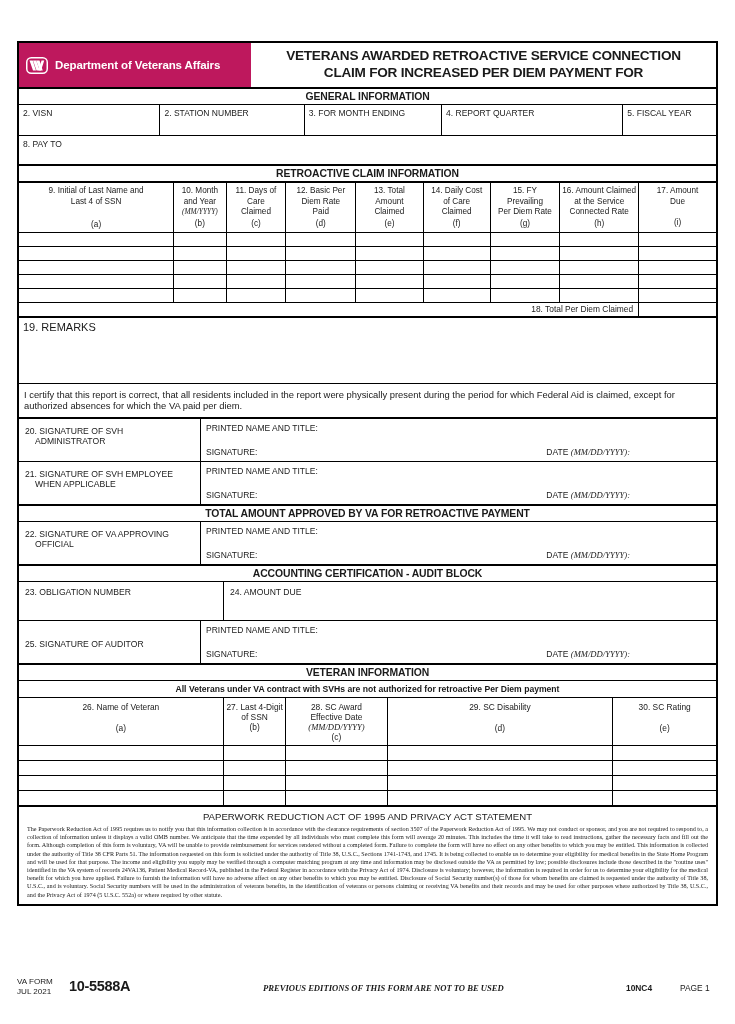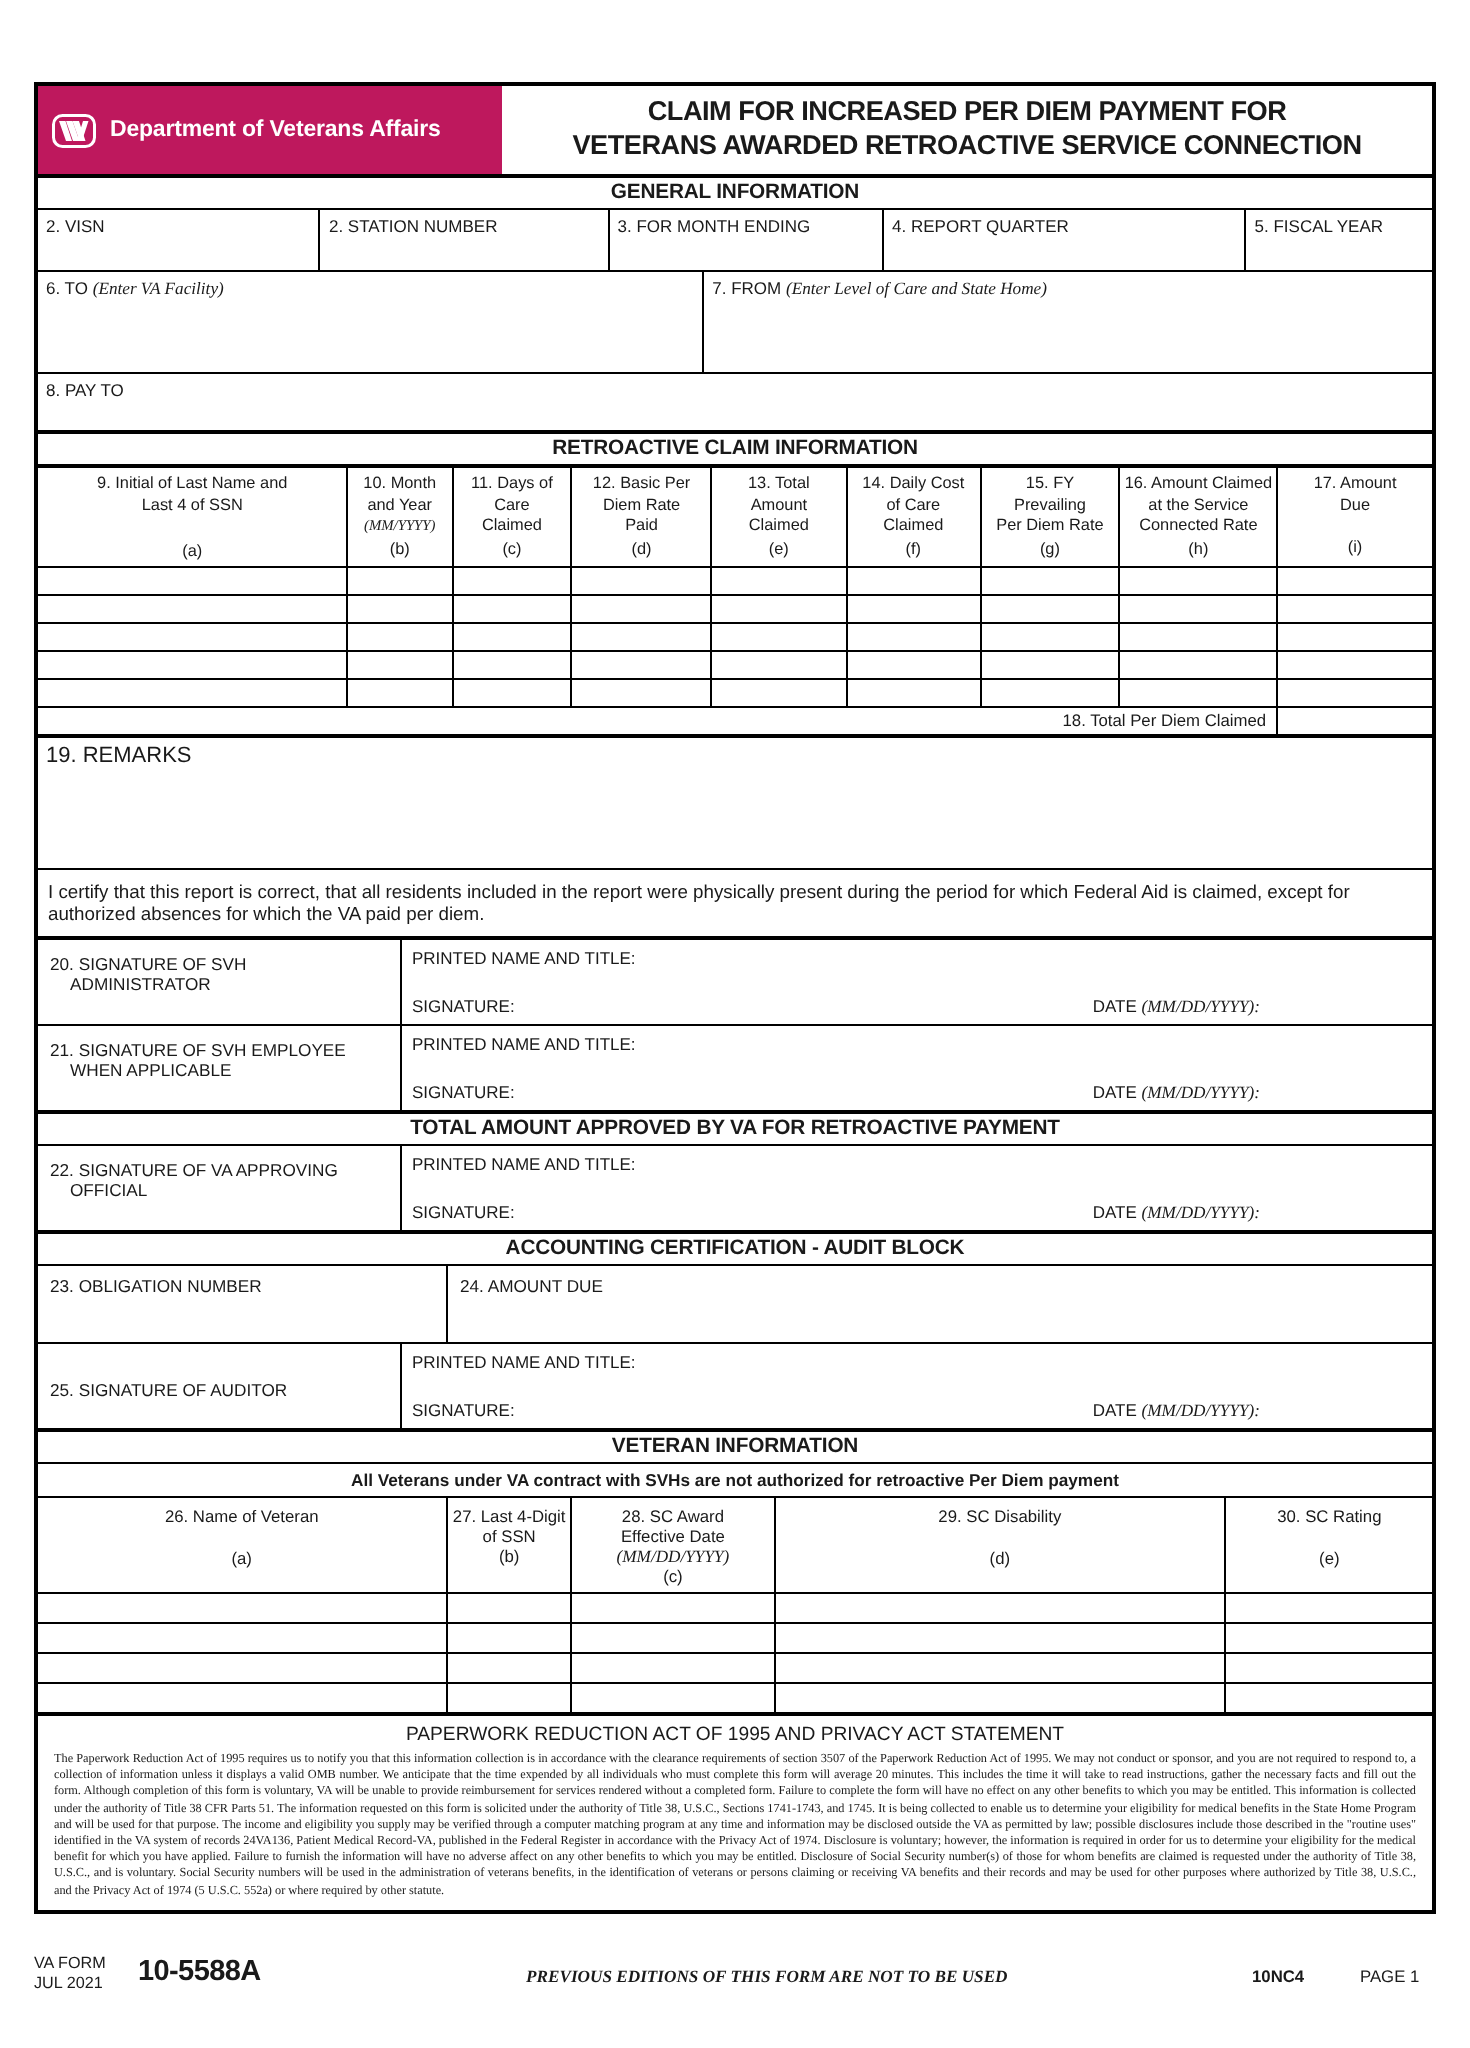--- a/index.html
+++ b/index.html
@@ -135,22 +135,22 @@
         <svg class="va-seal" viewBox="0 0 44 34">
           <rect x="1.5" y="1.5" width="41" height="31" rx="9" ry="9" fill="none" stroke="#fff" stroke-width="3"></rect>
           <path d="M7 7 L14 27 L20 27 L13.5 7 Z" fill="#fff"></path>
           <path d="M20.5 7 L27.5 27 L33.5 27 L27 7 Z" fill="#fff"></path>
           <path d="M14 7 L20.5 7 L27.5 27 L21 27 Z" fill="#fff"></path>
           <path d="M30 27 L36.5 7 L31 7 L25 27 Z" fill="#fff"></path>
         </svg>
         <span class="hdr-left-text">Department of Veterans Affairs</span>
       </div>
       <div class="hdr-right">
+        <div>VETERANS AWARDED RETROACTIVE SERVICE CONNECTION</div>
         <div>CLAIM FOR INCREASED PER DIEM PAYMENT FOR</div>
-        <div>VETERANS AWARDED RETROACTIVE SERVICE CONNECTION</div>
       </div>
     </div>
 
     <div class="bar">GENERAL INFORMATION</div>
 
     <div class="row">
       <div class="cell" style="width:20.3%;height:30px;">
         <span class="lbl">2. VISN</span>
       </div>
       <div class="cell" style="width:20.7%;">
@@ -160,30 +160,20 @@
         <span class="lbl">3. FOR MONTH ENDING</span>
       </div>
       <div class="cell" style="width:26.0%;">
         <span class="lbl">4. REPORT QUARTER</span>
       </div>
       <div class="cell" style="width:13.3%;">
         <span class="lbl">5. FISCAL YEAR</span>
       </div>
     </div>
 
-    <div class="row">
-      <div class="cell" style="width:47.8%;height:50px;">
-        <span class="lbl">6. TO</span>
-        <span class="it">(Enter VA Facility)</span>
-      </div>
-      <div class="cell" style="width:52.2%;">
-        <span class="lbl">7. FROM</span>
-        <span class="it">(Enter Level of Care and State Home)</span>
-      </div>
-    </div>
 
     <div class="row" style="border-bottom:2px solid #000;">
       <div class="cell" style="width:100%;height:28px;">
         <span class="lbl">8. PAY TO</span>
       </div>
     </div>
 
     <div class="bar">RETROACTIVE CLAIM INFORMATION</div>
 
     <table class="tbl">

